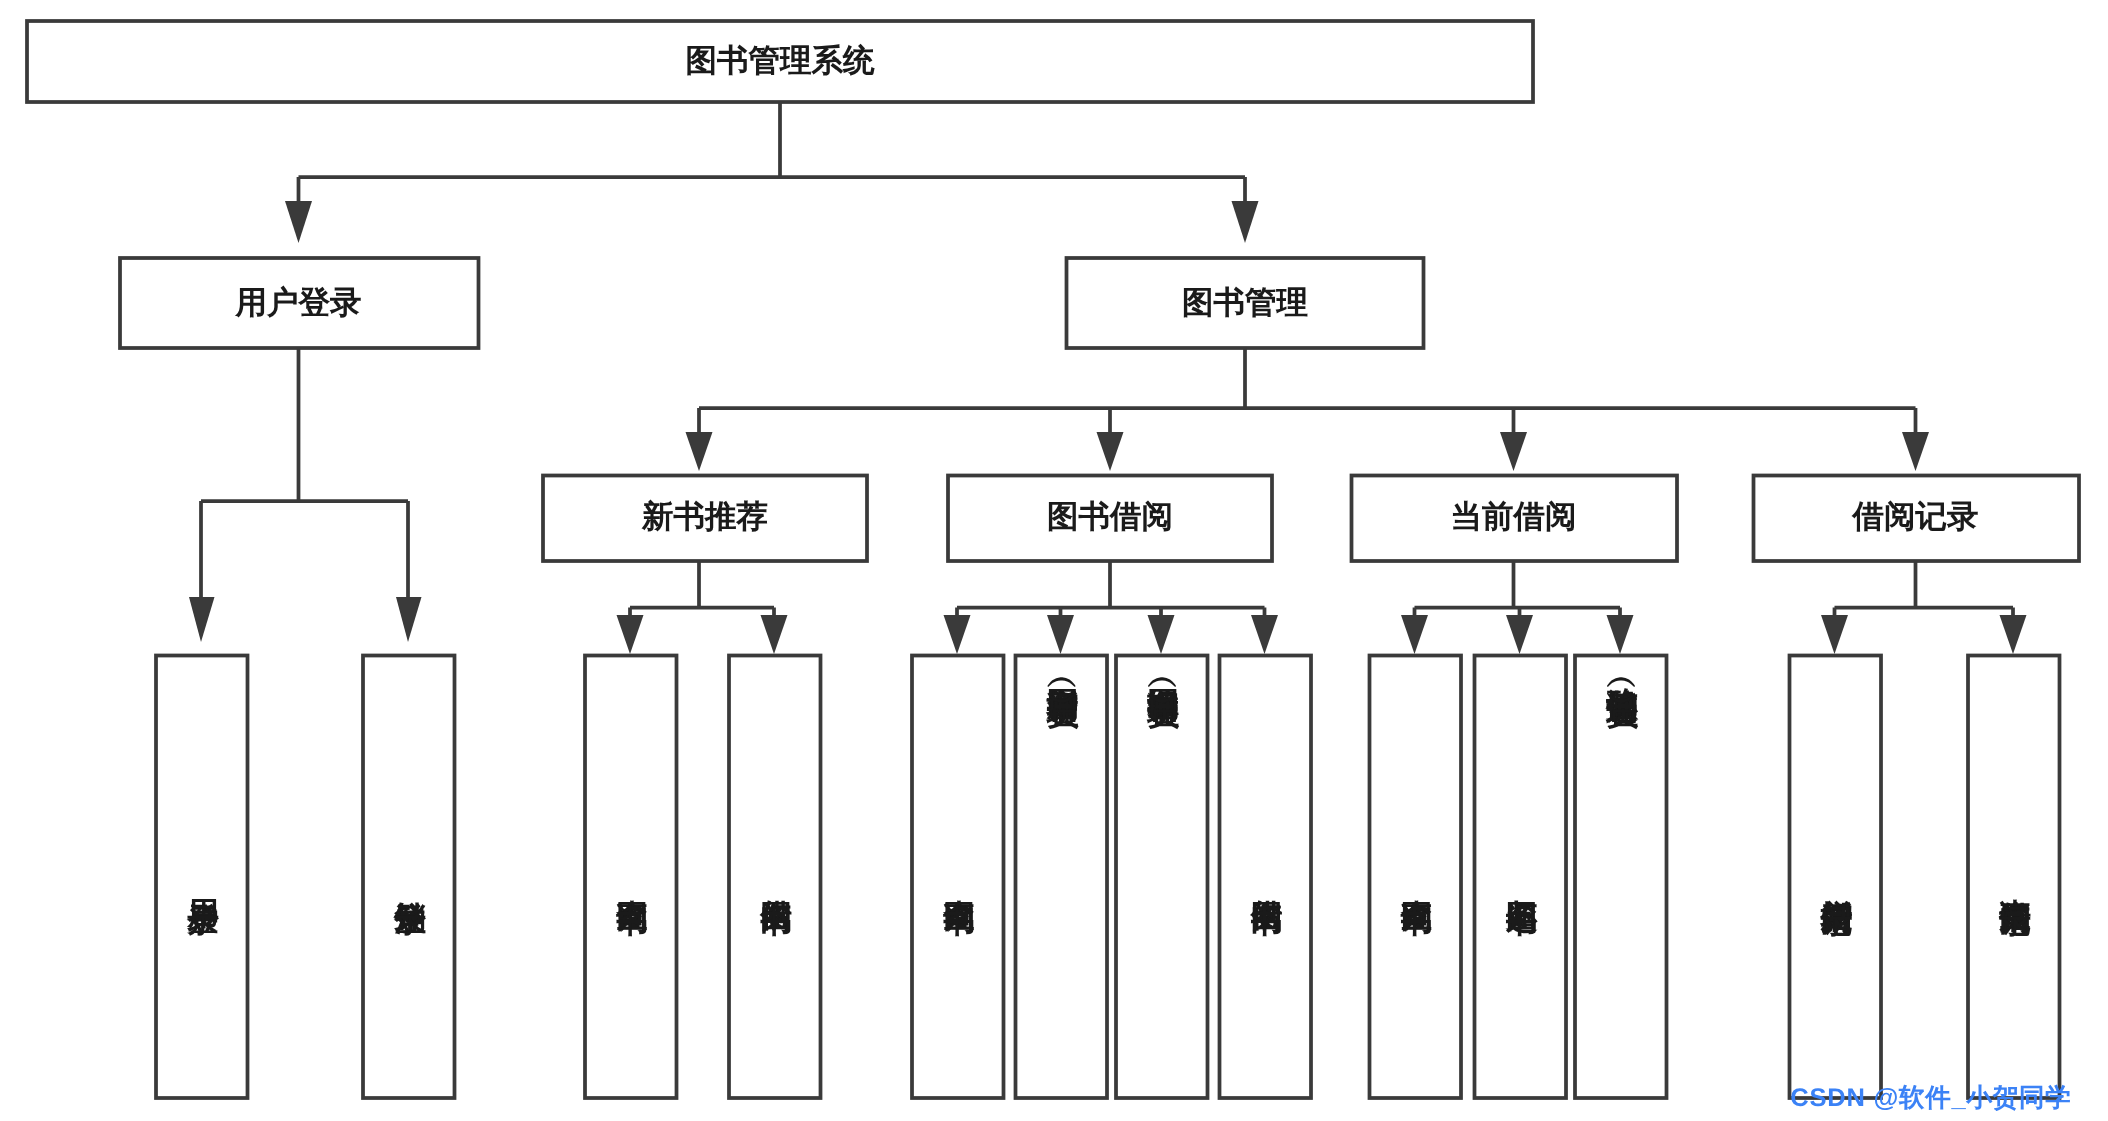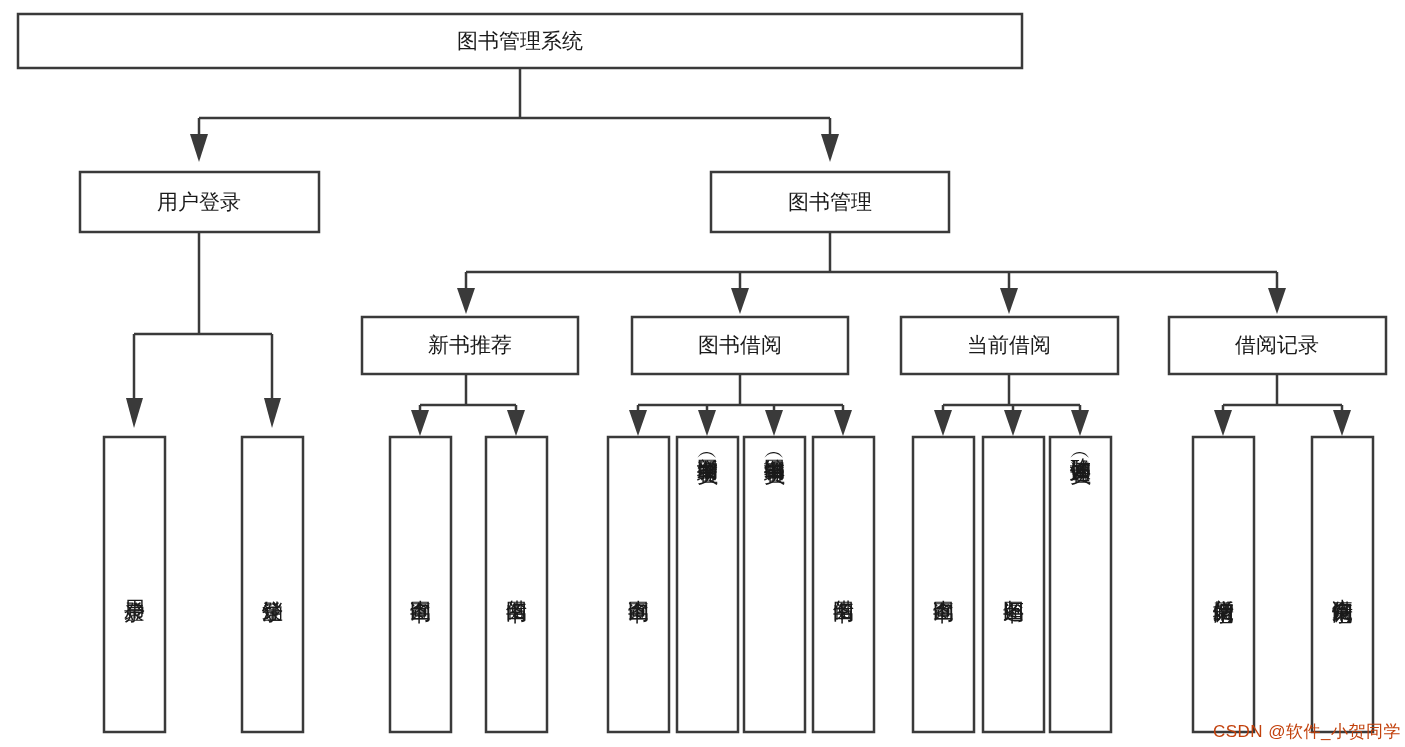--- a/index.html
+++ b/index.html
@@ -10,20 +10,21 @@
   }
   body {
     font-family: "Liberation Sans", "DejaVu Sans", sans-serif;
   }
   #diagram-root {
     position: relative;
     width: 1405px;
     height: 747px;
     background: #ffffff;
     overflow: hidden;
+    font-weight: bold;
   }
   svg.flow {
     position: absolute;
     left: 0;
     top: 0;
     width: 1405px;
     height: 747px;
   }
   .node-box {
     fill: #ffffff;
@@ -59,25 +60,25 @@
     text-orientation: upright;
     font-family: "Liberation Sans", "DejaVu Sans", sans-serif;
     font-size: 21px;
     line-height: 1.05;
     letter-spacing: 1px;
     color: #1a1a1a;
     white-space: nowrap;
   }
   .watermark {
     position: absolute;
-    right: 4px;
+    right: 24px;
     bottom: 4px;
     font-family: "Liberation Sans", "DejaVu Sans", sans-serif;
     font-size: 17px;
-    color: #c2410c;
+    color: #3b82f6;
     letter-spacing: 0.5px;
     user-select: none;
   }
 </style>
 </head>
 <body>
 
 <div id="diagram-root">
 
   <svg class="flow" viewBox="0 0 1405 747" xmlns="http://www.w3.org/2000/svg">

